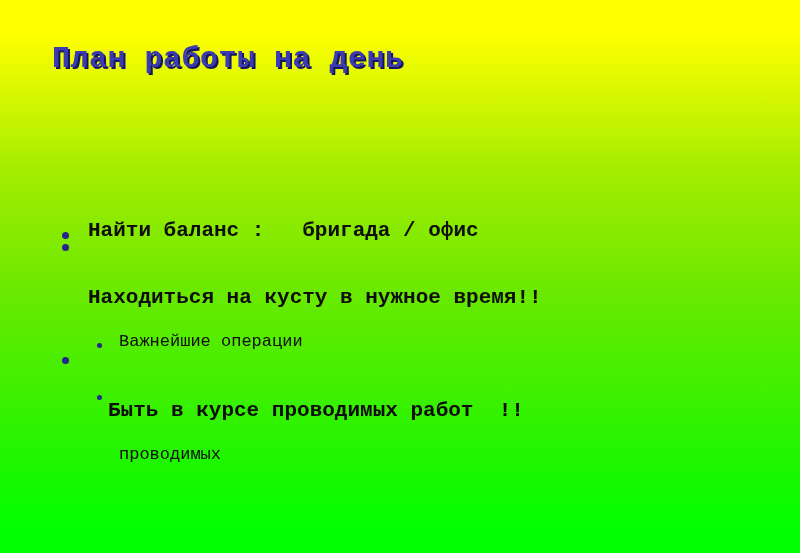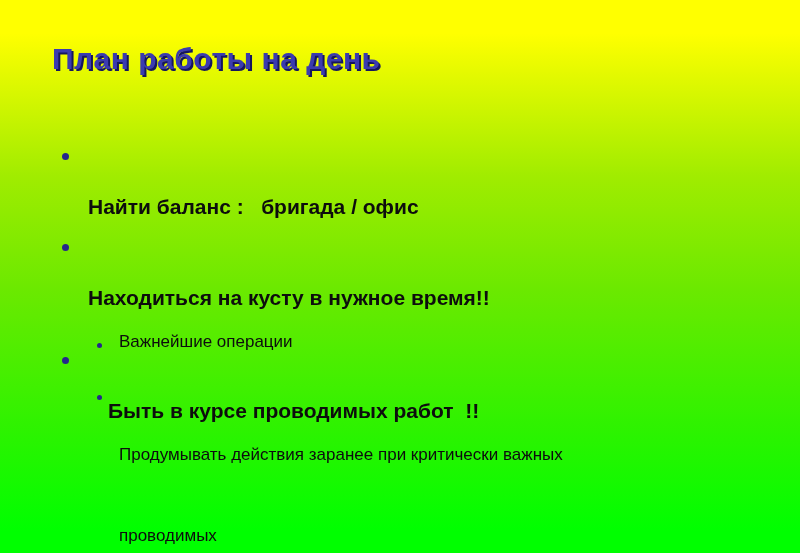--- a/index.html
+++ b/index.html
@@ -6,21 +6,21 @@
     --bg-top: #FFFF00;
     --bg-mid1: #A0EC00;
     --bg-mid2: #6CE900;
     --bg-mid3: #2CF300;
     --bg-bottom: #00FF00;
     --title-color: #3B3BAF;
     --title-shadow: #16165E;
     --text-color: #0D0D0D;
     --bullet-color: #26268C;
   }
-  * { margin: 0; padding: 0; box-sizing: border-box; }
+  * { margin: 0; padding: 0; box-sizing: border-box; font-family: Liberation Mono, monospace; }
   html, body { width: 800px; height: 553px; }
   body {
     font-family: "Liberation Sans", sans-serif;
     overflow: hidden;
   }
   .slide {
     position: relative;
     width: 800px;
     height: 553px;
     background: linear-gradient(180deg,
@@ -63,21 +63,21 @@
   }
   .lvl2 { left: 97px; }
   .lvl2 .dot { width: 5px; height: 5px; margin-top: 8px; margin-right: 17px; }
   .lvl2 .txt {
     font-size: 17px;
     font-weight: normal;
     color: var(--text-color);
     line-height: 27px;
     white-space: pre-wrap;
   }
-  .b1 { top: 144px; }
+  .b1 { top: 168px; align-items: center; }
   .b2 { top: 235px; text-align: center; }
   .s1 { top: 274px; align-items: center; }
   .b3 { top: 348px; gap: 20px; }
   .s2 { top: 387px; }
   .txt span { display: block; }
 </style>
 </head>
 <body>
 
 <div class="slide">
@@ -108,18 +108,17 @@
   <div class="bullet-row lvl1 b3">
     <span class="dot"></span>
     <div class="txt">
       <span>Быть в курсе проводимых работ  !!</span>
     </div>
   </div>
 
   <div class="bullet-row lvl2 s2">
     <span class="dot"></span>
     <div class="txt">
-      <span>Продумывать действия заранее при критически важных</span>
       <span>проводимых</span>
     </div>
   </div>
 
 </div>
 
 </body></html>

